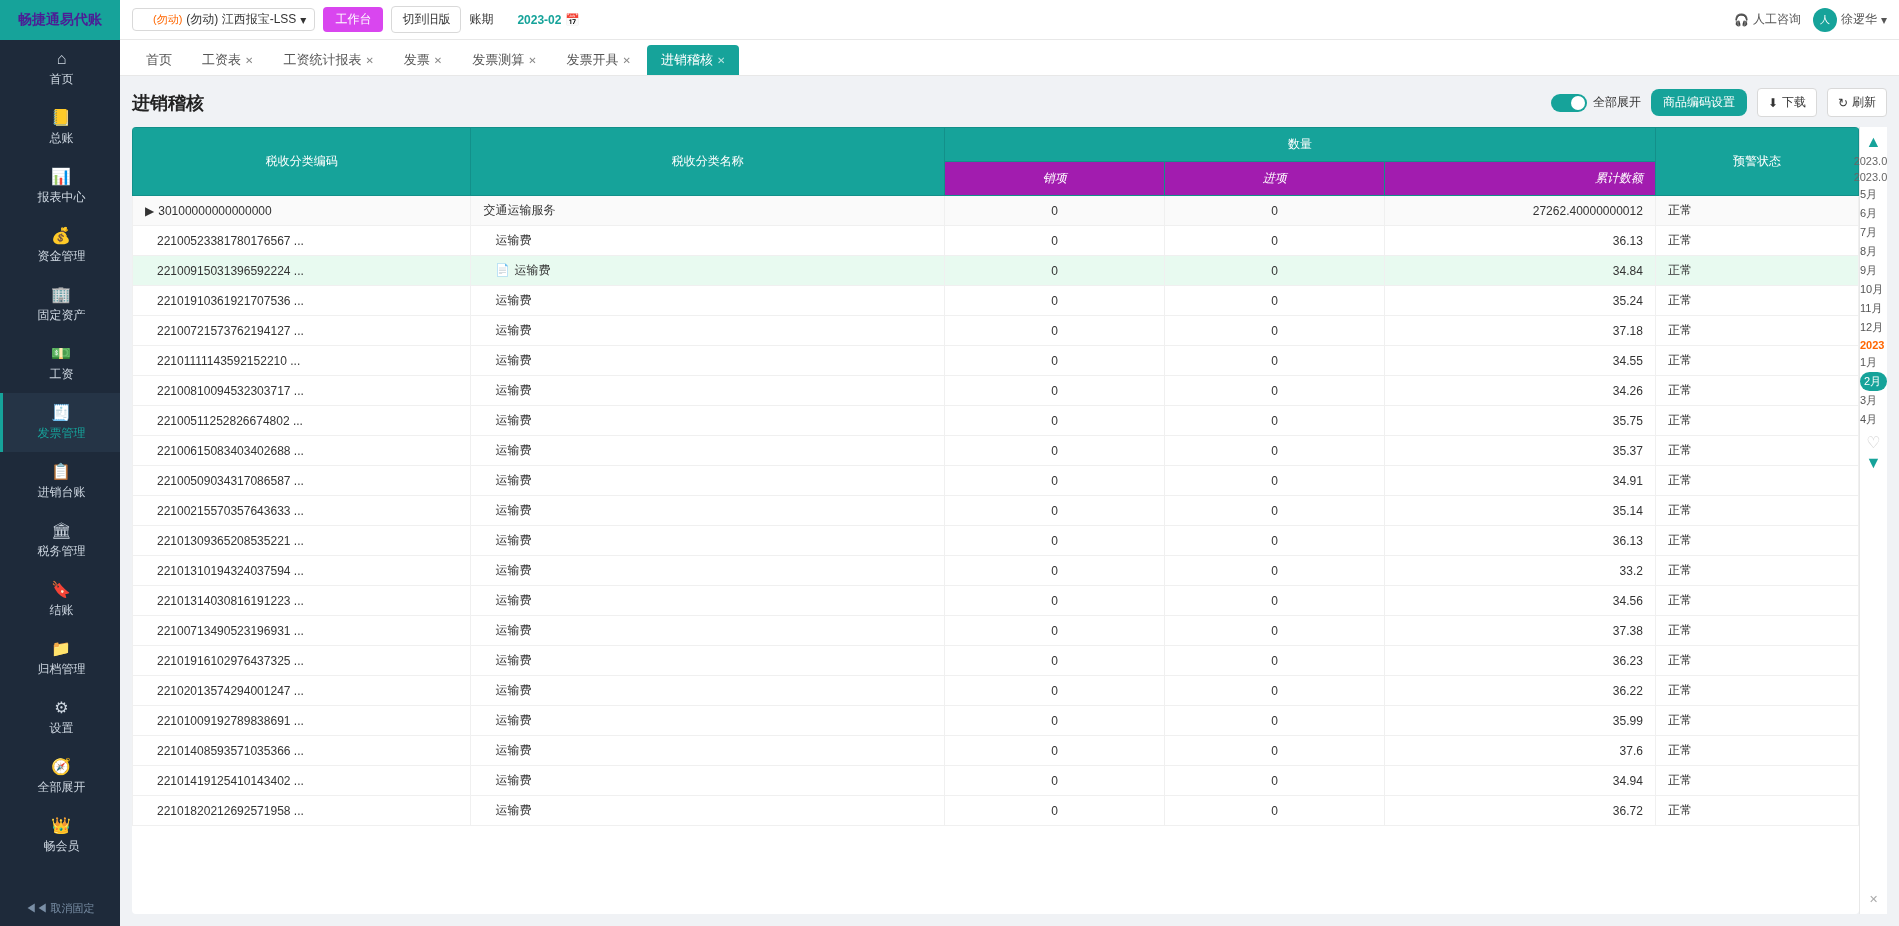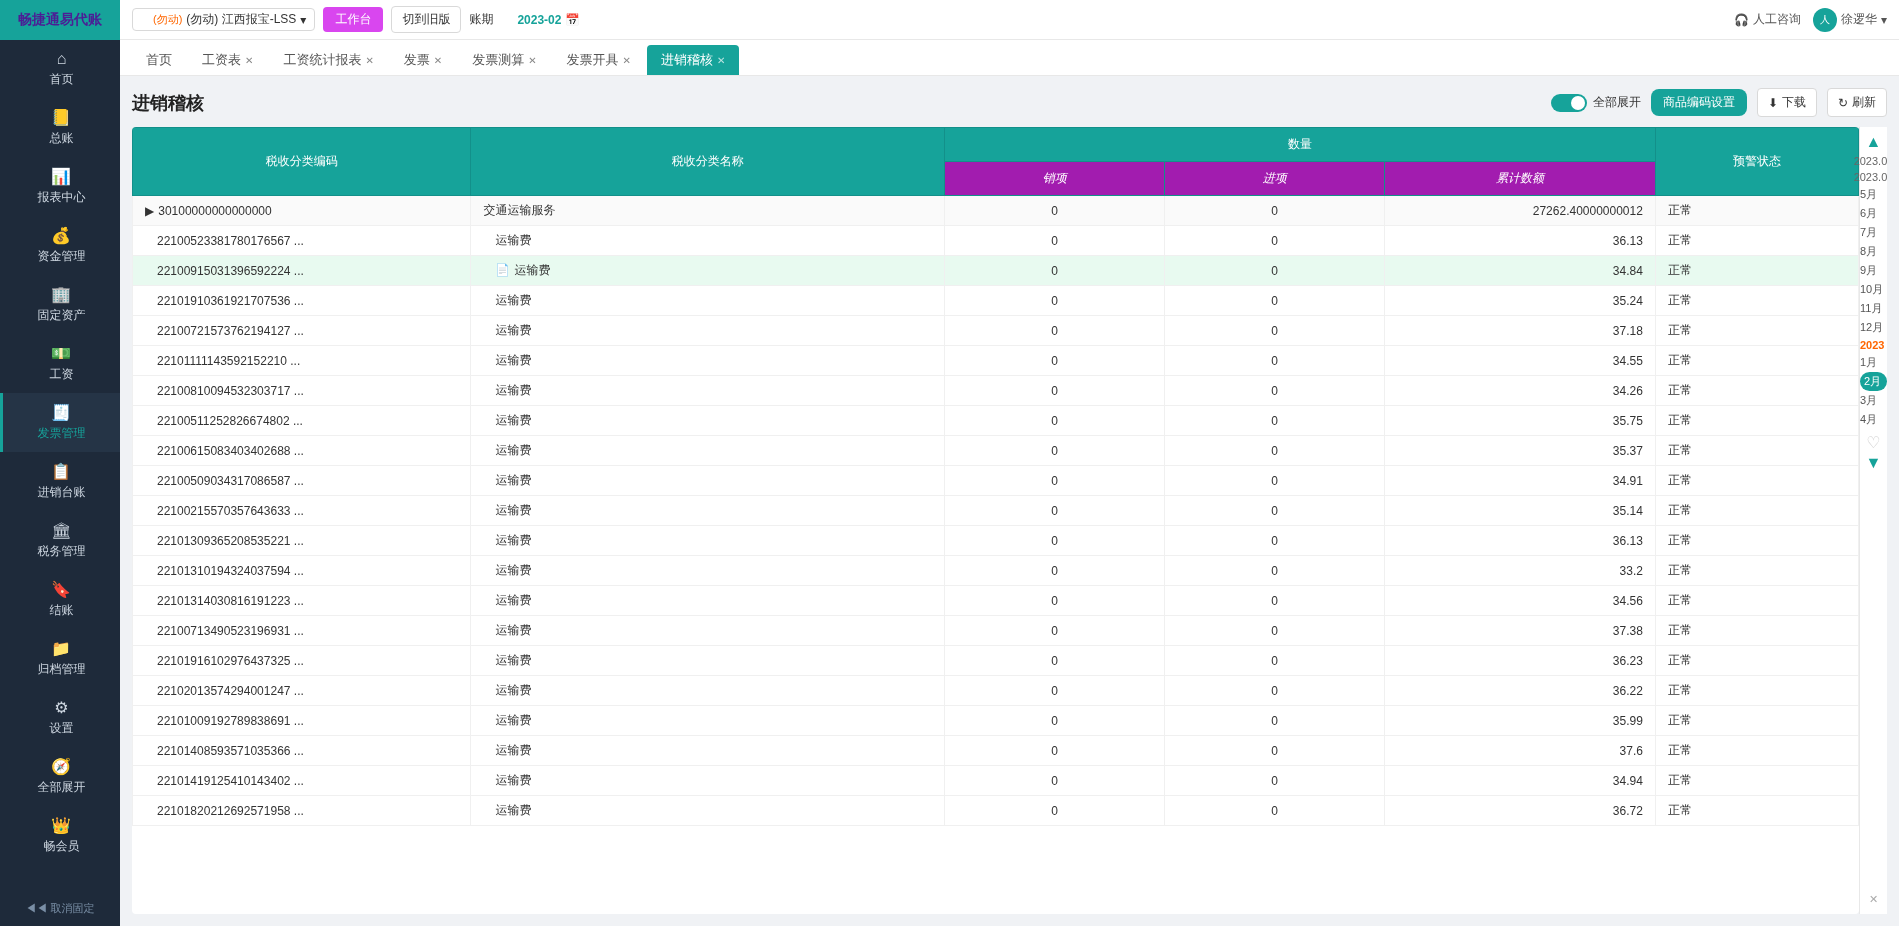--- a/index.html
+++ b/index.html
@@ -504,21 +504,21 @@
           <thead>
             <tr>
               <th rowspan="2" style="width:200px;">税收分类编码</th>
               <th rowspan="2" style="width:280px;">税收分类名称</th>
               <th colspan="3">数量</th>
               <th rowspan="2" style="width:120px;">预警状态</th>
             </tr>
             <tr class="sub-header">
               <th style="width:130px;">销项</th>
               <th style="width:130px;">进项</th>
-              <th style="width:160px;">累计数额</th>
+              <th style="width:160px;text-align:right;">累计数额</th>
             </tr>
           </thead>
           <tbody id="table-body">
               <tr class=" group-row">
       <td style="padding-left:12px;">
         <span style="cursor:pointer;margin-right:4px;">▶</span>30100000000000000
       </td>
       <td>交通运输服务</td>
       <td class="text-center">0</td>
       <td class="text-center">0</td>

